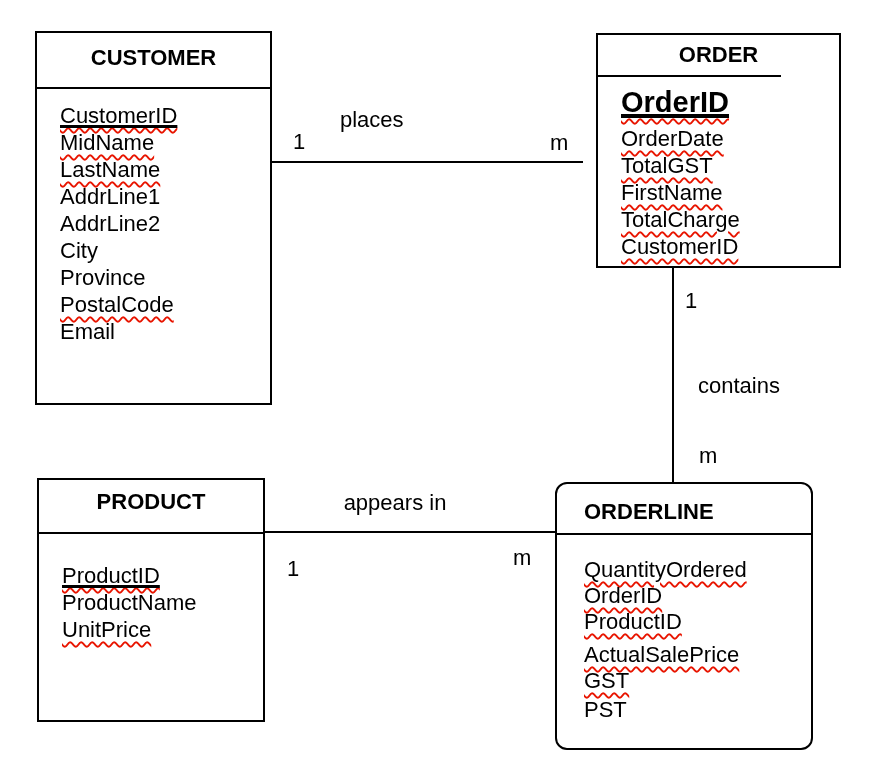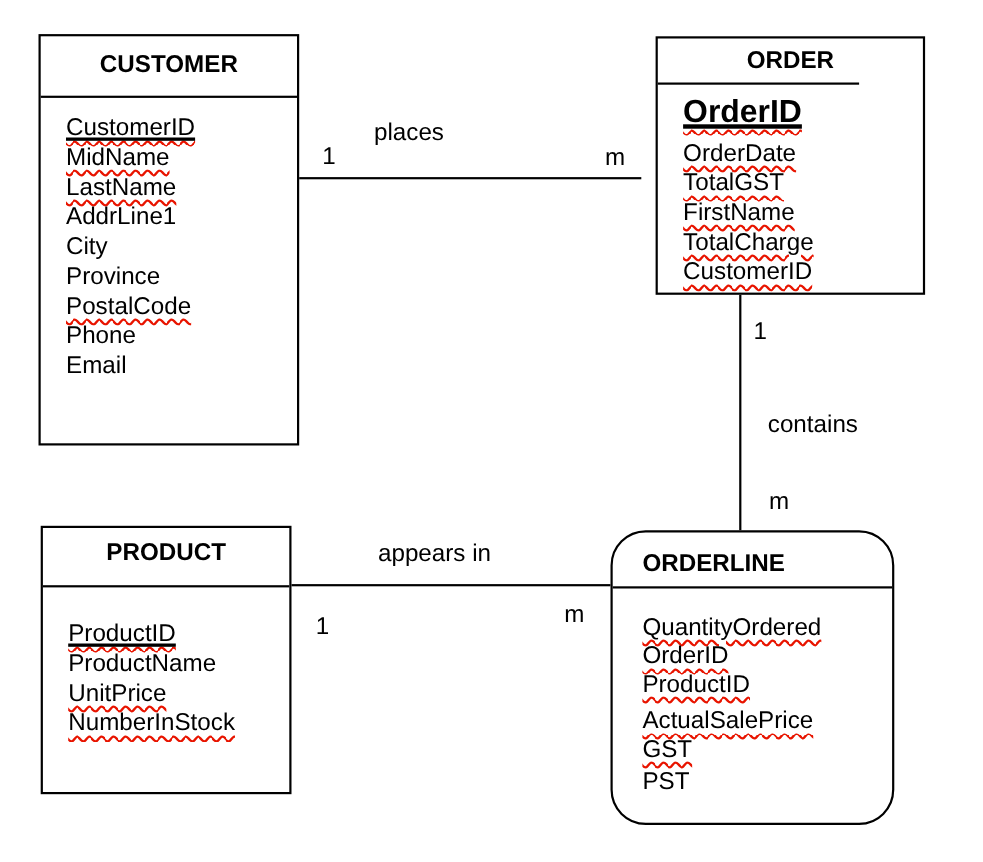--- a/index.html
+++ b/index.html
@@ -4,21 +4,21 @@
 <style>
   * { margin:0; padding:0; box-sizing:border-box; }
   html,body { background:#ffffff; }
   .canvas {
     position:relative; width:894px; height:784px; overflow:hidden;
     background:var(--background,#fff);
     font-family:"Liberation Sans", sans-serif;
     color:var(--text,#000);
   }
   .entity { position:absolute; border:2px solid var(--line,#000); background:#fff; }
-  .entity.rounded { border-radius:32px; border-width:2.5px; }
+  .entity.rounded { border-radius:12px; border-width:2.5px; }
   .etitle {
     position:absolute; left:0; right:0;
     font-size:22px; font-weight:bold; text-align:center;
     line-height:1.1; white-space:nowrap;
   }
   .sep { position:absolute; left:0; width:100%; height:2px; background:var(--line,#000); }
   .attrs { position:absolute; list-style:none; }
   .row { height:27px; font-size:22px; line-height:25px; white-space:nowrap; }
   .rounded .row { height:26px; }
   .row.big { height:40px; font-size:29px; font-weight:bold; line-height:32px; }
@@ -47,24 +47,24 @@
 <div class="canvas">
 
   <section class="entity" style="left:35px; top:31px; width:237px; height:374px;">
     <h2 class="etitle" style="top:13px;">CUSTOMER</h2>
     <div class="sep" style="top:54px;"></div>
     <ul class="attrs" style="left:23px; top:70px;">
       <li class="row"><span class="sq"><span class="pk">CustomerID</span></span></li>
       <li class="row"><span class="sq">MidName</span></li>
       <li class="row"><span class="sq">LastName</span></li>
       <li class="row"><span>AddrLine1</span></li>
+      <li class="row"><span>AddrLine2</span></li>
       <li class="row"><span>City</span></li>
       <li class="row"><span>Province</span></li>
       <li class="row"><span class="sq">PostalCode</span></li>
-      <li class="row"><span>Phone</span></li>
       <li class="row"><span>Email</span></li>
     </ul>
   </section>
 
   <section class="entity" style="left:596px; top:33px; width:245px; height:235px;">
     <h2 class="etitle" style="top:8px;">ORDER</h2>
     <div class="sep" style="top:40px; width:183px;"></div>
     <ul class="attrs" style="left:23px; top:51px;">
       <li class="row big"><span class="sq sq-big"><span class="pk pk-big">OrderID</span></span></li>
       <li class="row"><span class="sq">OrderDate</span></li>
@@ -75,21 +75,20 @@
     </ul>
   </section>
 
   <section class="entity" style="left:37px; top:478px; width:228px; height:244px;">
     <h2 class="etitle" style="top:10px;">PRODUCT</h2>
     <div class="sep" style="top:52px;"></div>
     <ul class="attrs" style="left:23px; top:83px;">
       <li class="row"><span class="sq"><span class="pk">ProductID</span></span></li>
       <li class="row"><span>ProductName</span></li>
       <li class="row"><span class="sq">UnitPrice</span></li>
-      <li class="row"><span class="sq">NumberInStock</span></li>
     </ul>
   </section>
 
   <section class="entity rounded" style="left:555px; top:482px; width:258px; height:268px;">
     <h2 class="etitle" style="left:27px; right:auto; top:16px; text-align:left;">ORDERLINE</h2>
     <div class="sep" style="top:49px;"></div>
     <ul class="attrs" style="left:27px; top:73px;">
       <li class="row"><span class="sq">QuantityOrdered</span></li>
       <li class="row"><span class="sq">OrderID</span></li>
       <li class="row"><span class="sq">ProductID</span></li>

